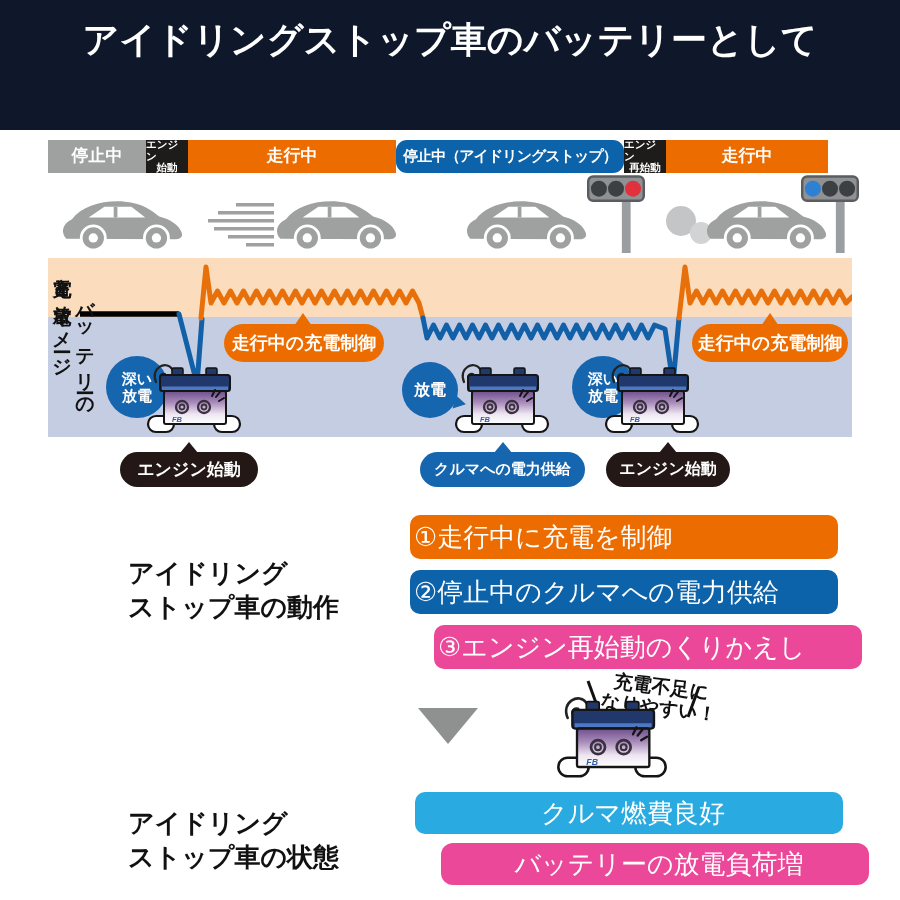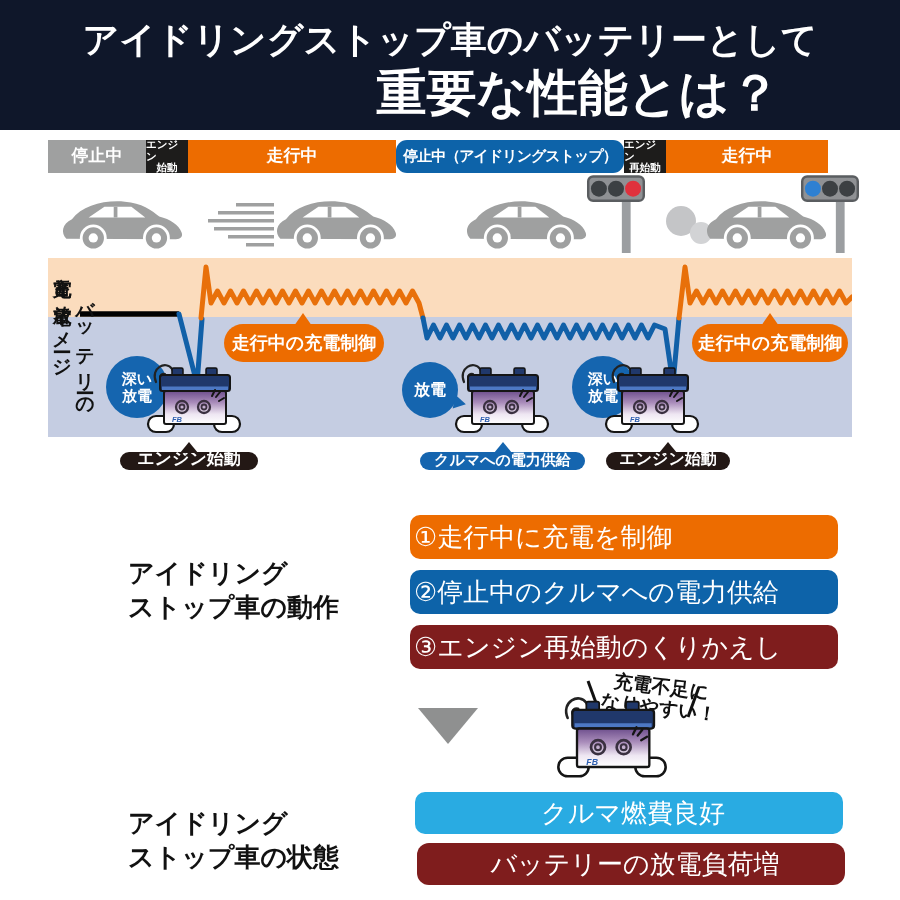--- a/index.html
+++ b/index.html
@@ -35,54 +35,53 @@
           border-bottom:13px solid #ed6c00;}
 
   
   .bcircle{background:#1565af;color:#fff;border-radius:50%;display:flex;flex-direction:column;
            align-items:center;justify-content:center;font-weight:bold;line-height:1.15;}
   .bcircle::after{content:"";position:absolute;right:-8px;top:34px;width:0;height:0;
            border-top:7px solid transparent;border-bottom:7px solid transparent;
            border-left:12px solid #1565af;transform:rotate(12deg);}
 
   
-  .pill{height:18px;border-radius:18px;color:#fff;font-weight:bold;display:flex;
-        align-items:flex-end;justify-content:center;}
+  .pill{height:35px;border-radius:18px;color:#fff;font-weight:bold;display:flex;
+        align-items:center;justify-content:center;}
   .pill::before{content:"";position:absolute;top:-10px;left:calc(50% - 9px);width:0;height:0;
         border-left:9px solid transparent;border-right:9px solid transparent;}
   .pdark{background:#231815;}
   .pdark::before{border-bottom:11px solid #231815;}
   .pblue{background:#1565af;}
   .pblue::before{border-bottom:11px solid #1565af;}
 
   
   .sect-head{font-size:26px;font-weight:bold;color:#111;line-height:34px;white-space:nowrap;}
   .bar{width:428px;height:44px;border-radius:10px;color:#fff;font-size:26px;
        display:flex;align-items:center;padding-left:4px;box-sizing:border-box;}
   .bar-c{justify-content:center;padding-left:8px;}
   .bg-orange{background:#ed6c00;}
   .bg-blue{background:#0d63a9;}
-  .bg-dark{background:#7f1d1d;}
+  .bg-dark{background:#ec4899;margin-left:24px;}
   .bg-cyan{background:#29abe2;}
 
   .tri-down{width:0;height:0;border-left:30px solid transparent;border-right:30px solid transparent;
             border-top:36px solid #8f9090;}
   .dakedo{font-size:26px;font-weight:bold;color:#111;}
   .burst{transform:rotate(7deg);font-size:19px;font-weight:bold;color:#111;line-height:21px;
          text-align:center;white-space:nowrap;}
   .slash{width:0;height:32px;border-left:3px solid #111;}
 </style>
 </head>
 <body>
 
 <div id="stage">
 
   <div class="abs header">
     <div class="abs hdr1">アイドリングストップ車のバッテリーとして</div>
-    <div class="abs hdr2">重要な性能とは？</div>
   </div>
 
   <div class="abs timeline">
     <div class="tseg tgray" style="width:98px">
       <span>停止中</span>
       </div>
     <div class="tseg tblack" style="width:42px">
       <span>エンジン</span>
       <span>始動</span>
       </div>

